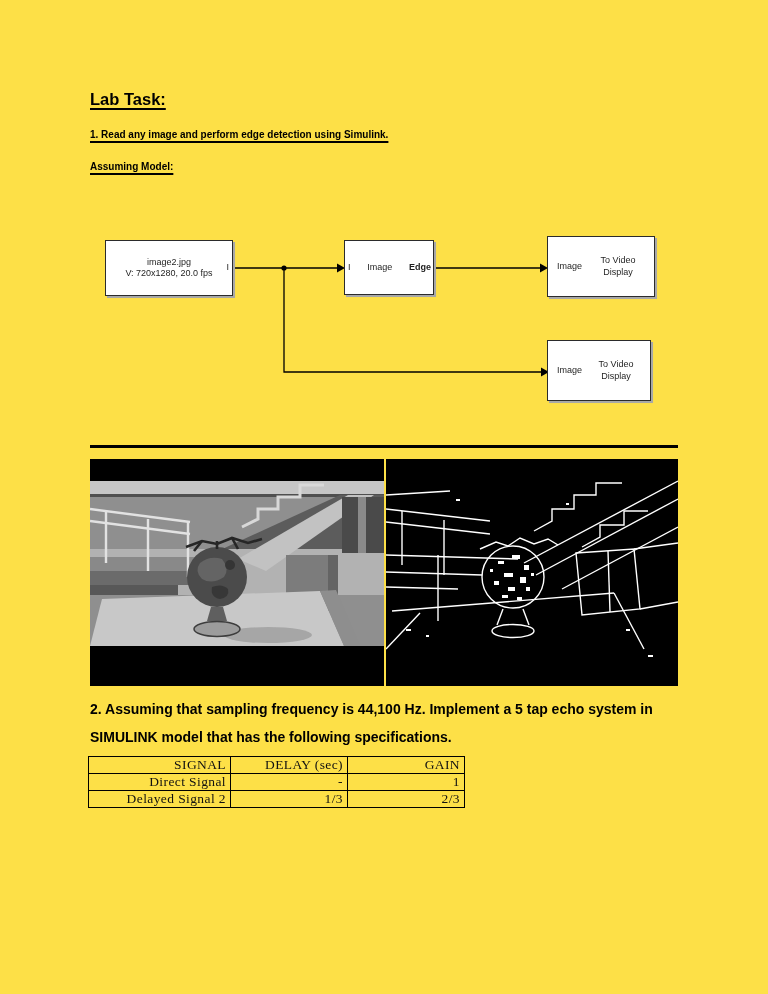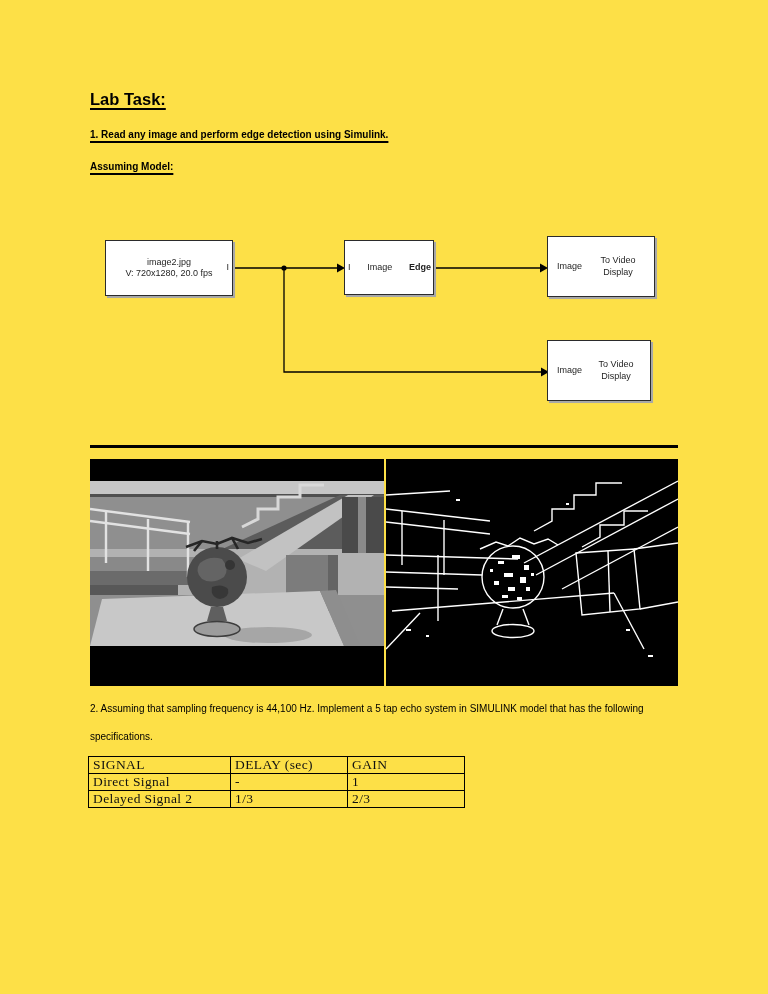--- a/index.html
+++ b/index.html
@@ -47,33 +47,33 @@
   .divider { position:absolute; left:90px; top:445px; width:588px; height:2.5px; background:#000; }
 
   
   .img-frame { position:absolute; top:459px; height:227px; }
   .img-left { left:90px; width:294px; }
   .img-right { left:386px; width:292px; }
 
   
   .para2 {
     position:absolute; left:90px; top:695px; width:568px;
-    font-size:10px; font-weight:normal; line-height:28px;
+    font-size:14px; font-weight:bold; line-height:28px;
   }
 
   
   .spec-table {
     position:absolute; left:88px; top:756px;
     border-collapse:collapse;
     font-family:"Liberation Serif", serif;
     font-size:13.5px; letter-spacing:0.4px; color:#111;
   }
   .spec-table th, .spec-table td {
     border:1.7px solid #000; font-weight:normal;
-    text-align:left; padding:0 4px; height:16.5px;
+    text-align:right; padding:0 4px; height:16.5px;
   }
   .col-signal { width:142px; }
   .col-delay  { width:117px; }
   .col-gain   { width:117px; }
 </style>
 </head>
 <body>
 
 <div class="page">
 

